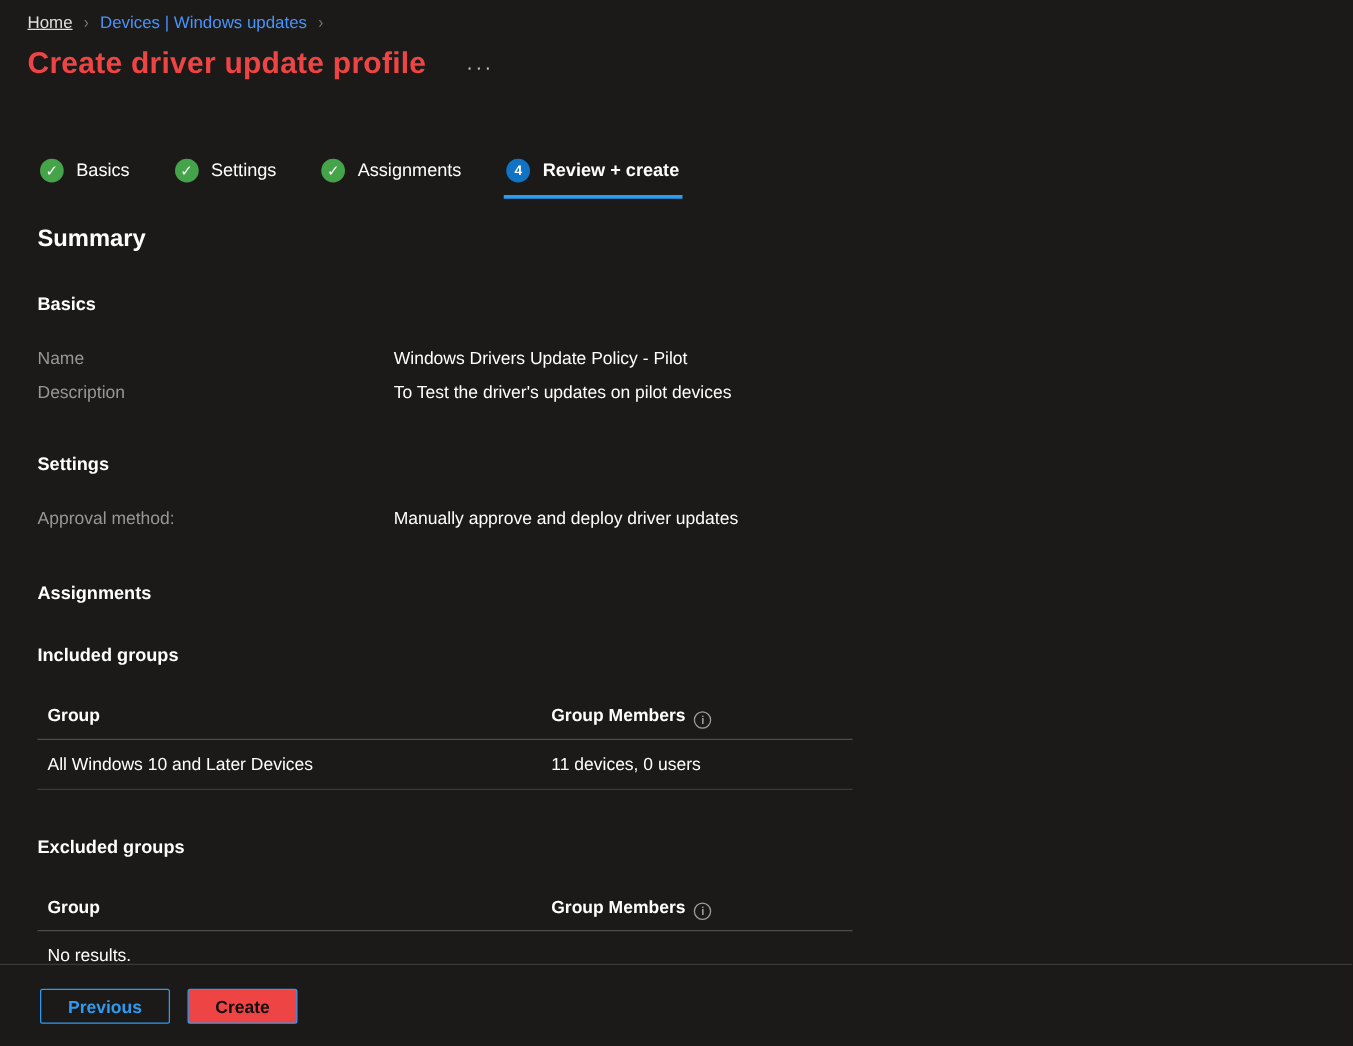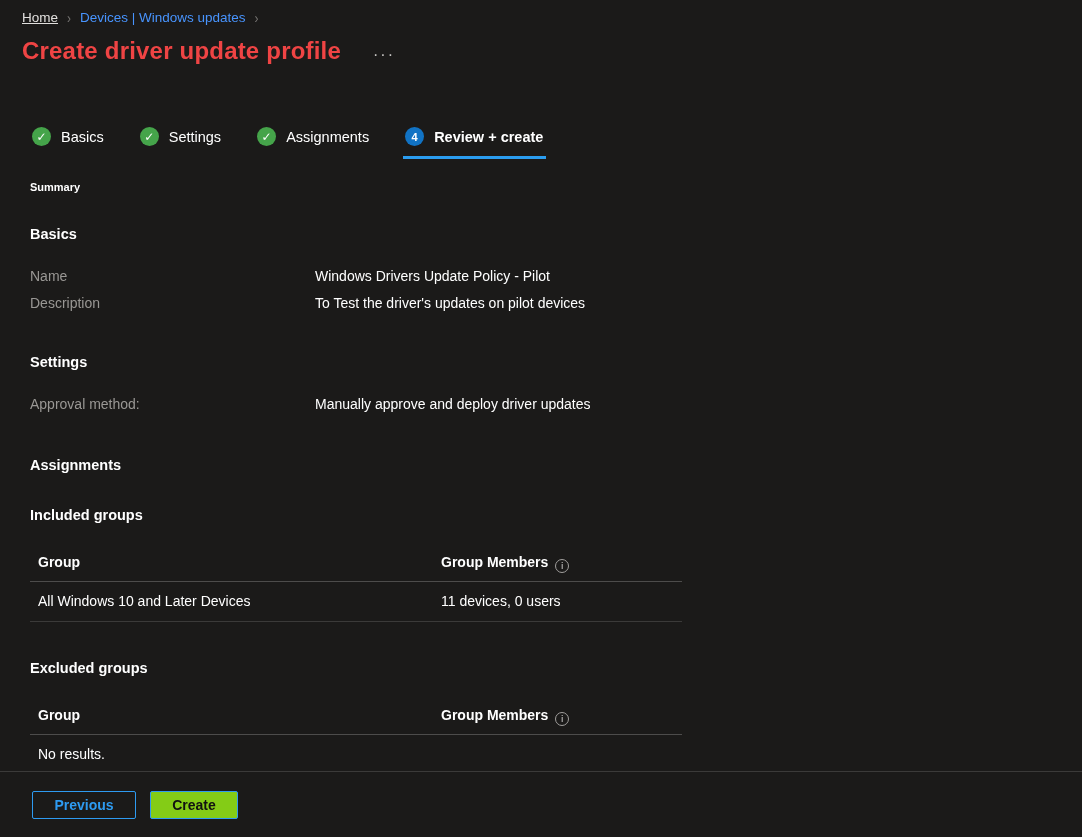--- a/index.html
+++ b/index.html
@@ -36,21 +36,21 @@
     width:19px; height:19px; border-radius:50%;
     display:flex; align-items:center; justify-content:center;
     font-size:11px; color:#ffffff; flex:0 0 auto;
   }
   .step-circle.complete { background:#45a44a; font-size:12px; font-weight:bold; }
   .step-circle.current  { background:#1173c4; font-weight:bold; }
   .tab-label { font-size:14.5px; color:#ffffff; }
   .tab.active .tab-label { font-weight:bold; }
 
   
-  .h-summary { margin:22px 0 0 30px; font-size:11px; font-weight:bold; }
+  .h-summary { margin:22px 0 0 30px; font-size:19px; font-weight:bold; }
   .h-section { margin-left:30px; font-size:14.5px; font-weight:bold; }
 
   
   .detail-rows { margin:21px 0 0 30px; }
   .detail-row { display:grid; grid-template-columns:285px auto; line-height:27px; font-size:14px; }
   .detail-label { color:#999794; }
   .detail-value { color:#ffffff; }
 
   
   .groups-table { margin:22px 0 0 30px; width:652px; font-size:14px; }
@@ -89,21 +89,21 @@
     background:#1b1a19;
     display:flex; align-items:center; gap:14px;
     padding-left:32px;
   }
   .btn {
     height:28px; min-width:104px; padding:0 18px;
     font-family:inherit; font-size:14px; font-weight:bold;
     border-radius:2px; cursor:pointer;
   }
   .btn-secondary { background:transparent; border:1px solid #2e9bf1; color:#2e9bf1; }
-  .btn-primary   { background:#84cc16; border:1px solid #2e9bf1; color:#111111; min-width:88px; margin-left:0; }
+  .btn-primary   { background:#ef4444; border:1px solid #2e9bf1; color:#111111; min-width:88px; margin-left:0; }
 </style>
 </head>
 <body>
 
 <div class="page">
 
   <nav class="breadcrumb">
     <span class="crumb-home">Home</span>
     <span class="crumb-sep">›</span>
     <span class="crumb-link">Devices | Windows updates</span>

